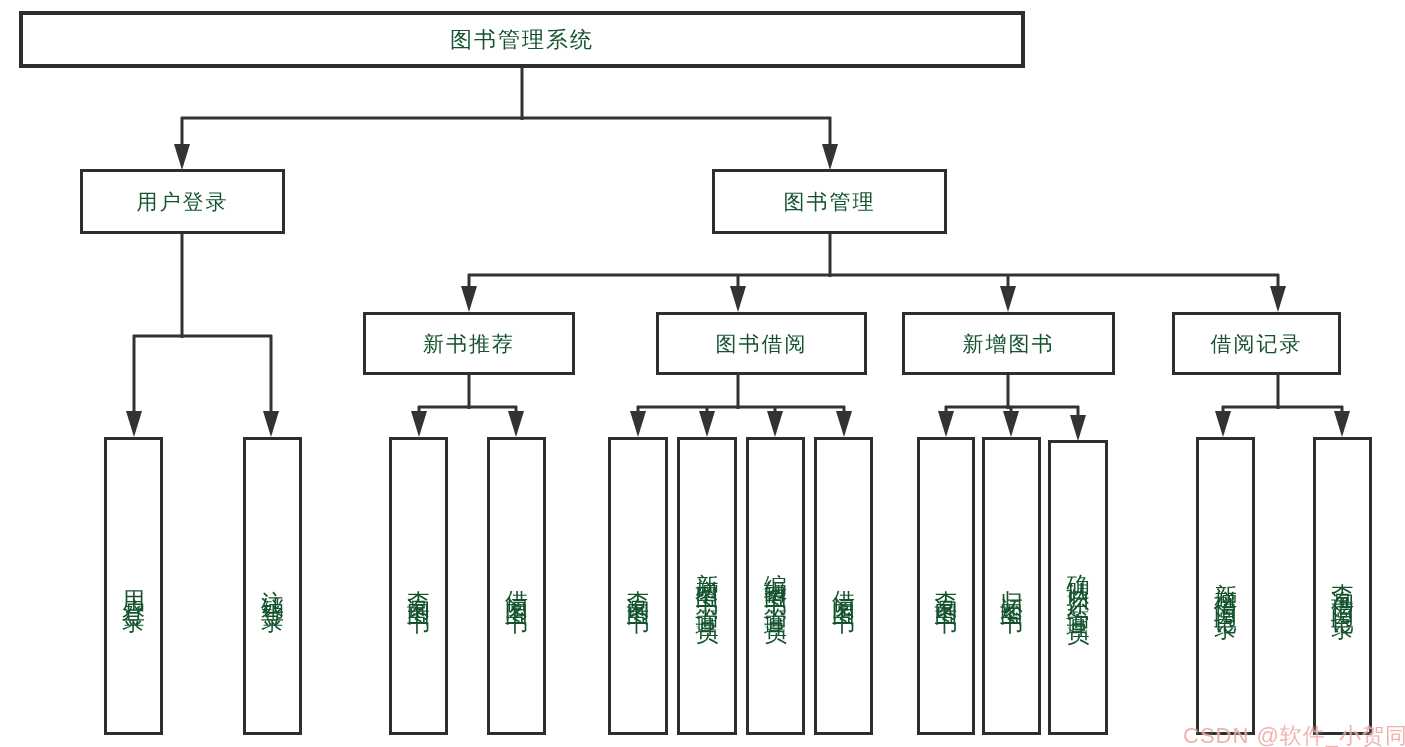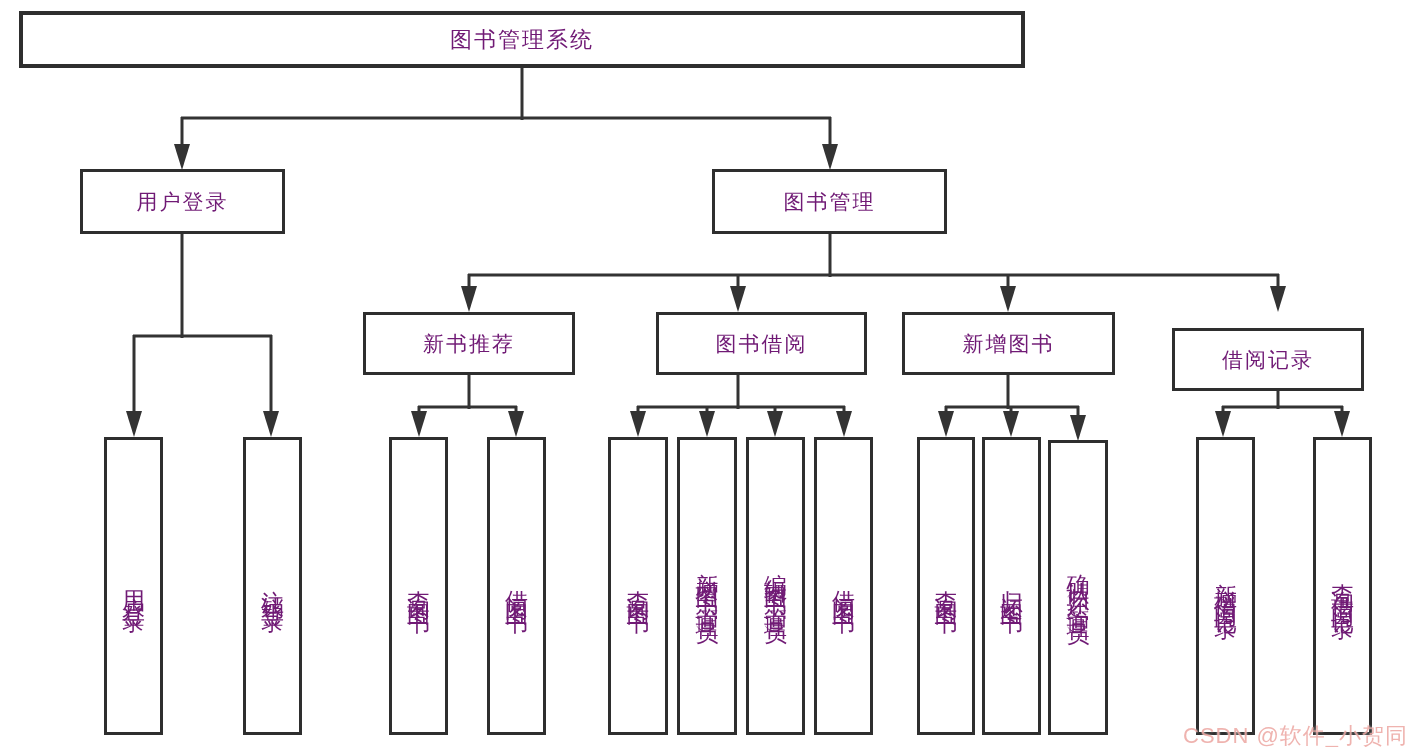--- a/index.html
+++ b/index.html
@@ -7,21 +7,21 @@
   .stage{position:relative;width:1405px;height:747px;background:#ffffff;overflow:hidden;}
   .connector-layer{position:absolute;left:0;top:0;z-index:1;}
   .box{
     position:absolute;
     box-sizing:border-box;
     border:3px solid #2e2e2e;
     background:#ffffff;
     display:flex;
     align-items:center;
     justify-content:center;
-    color:#701a75;
+    color:#14532d;
     z-index:2;
   }
   .box.root{border-width:4px;font-size:22px;letter-spacing:2px;}
   .box.h{font-size:21px;letter-spacing:2px;}
   .box.v{
     font-size:23px;
     writing-mode:vertical-lr;
     text-orientation:mixed;
     letter-spacing:7px;
     line-height:1;
@@ -99,21 +99,21 @@
     </svg>
 
   <div class="box root" style="left:19px;top:11px;width:1006px;height:57px;">图书管理系统</div>
 
   <div class="box h" style="left:80px;top:169px;width:205px;height:65px;">用户登录</div>
   <div class="box h" style="left:712px;top:169px;width:235px;height:65px;">图书管理</div>
 
   <div class="box h" style="left:363px;top:312px;width:212px;height:63px;">新书推荐</div>
   <div class="box h" style="left:632px;top:312px;width:211px;height:63px;margin-left:24px;">图书借阅</div>
   <div class="box h" style="left:902px;top:312px;width:213px;height:63px;">新增图书</div>
-  <div class="box h" style="left:1172px;top:312px;width:192px;height:63px;margin-top:16px;">借阅记录</div>
+  <div class="box h" style="left:1172px;top:312px;width:169px;height:63px;">借阅记录</div>
 
   <div class="box v" style="left:104px;top:437px;width:59px;height:298px;">用户登录</div>
   <div class="box v" style="left:243px;top:437px;width:59px;height:298px;">注销登录</div>
 
   <div class="box v" style="left:389px;top:437px;width:59px;height:298px;">查询图书</div>
   <div class="box v" style="left:487px;top:437px;width:59px;height:298px;">借阅图书</div>
 
   <div class="box v" style="left:608px;top:437px;width:60px;height:298px;">查询图书</div>
   <div class="box v" style="left:677px;top:437px;width:60px;height:298px;">新增图书（管理员）</div>
   <div class="box v" style="left:746px;top:437px;width:59px;height:298px;">编辑图书（管理员）</div>

